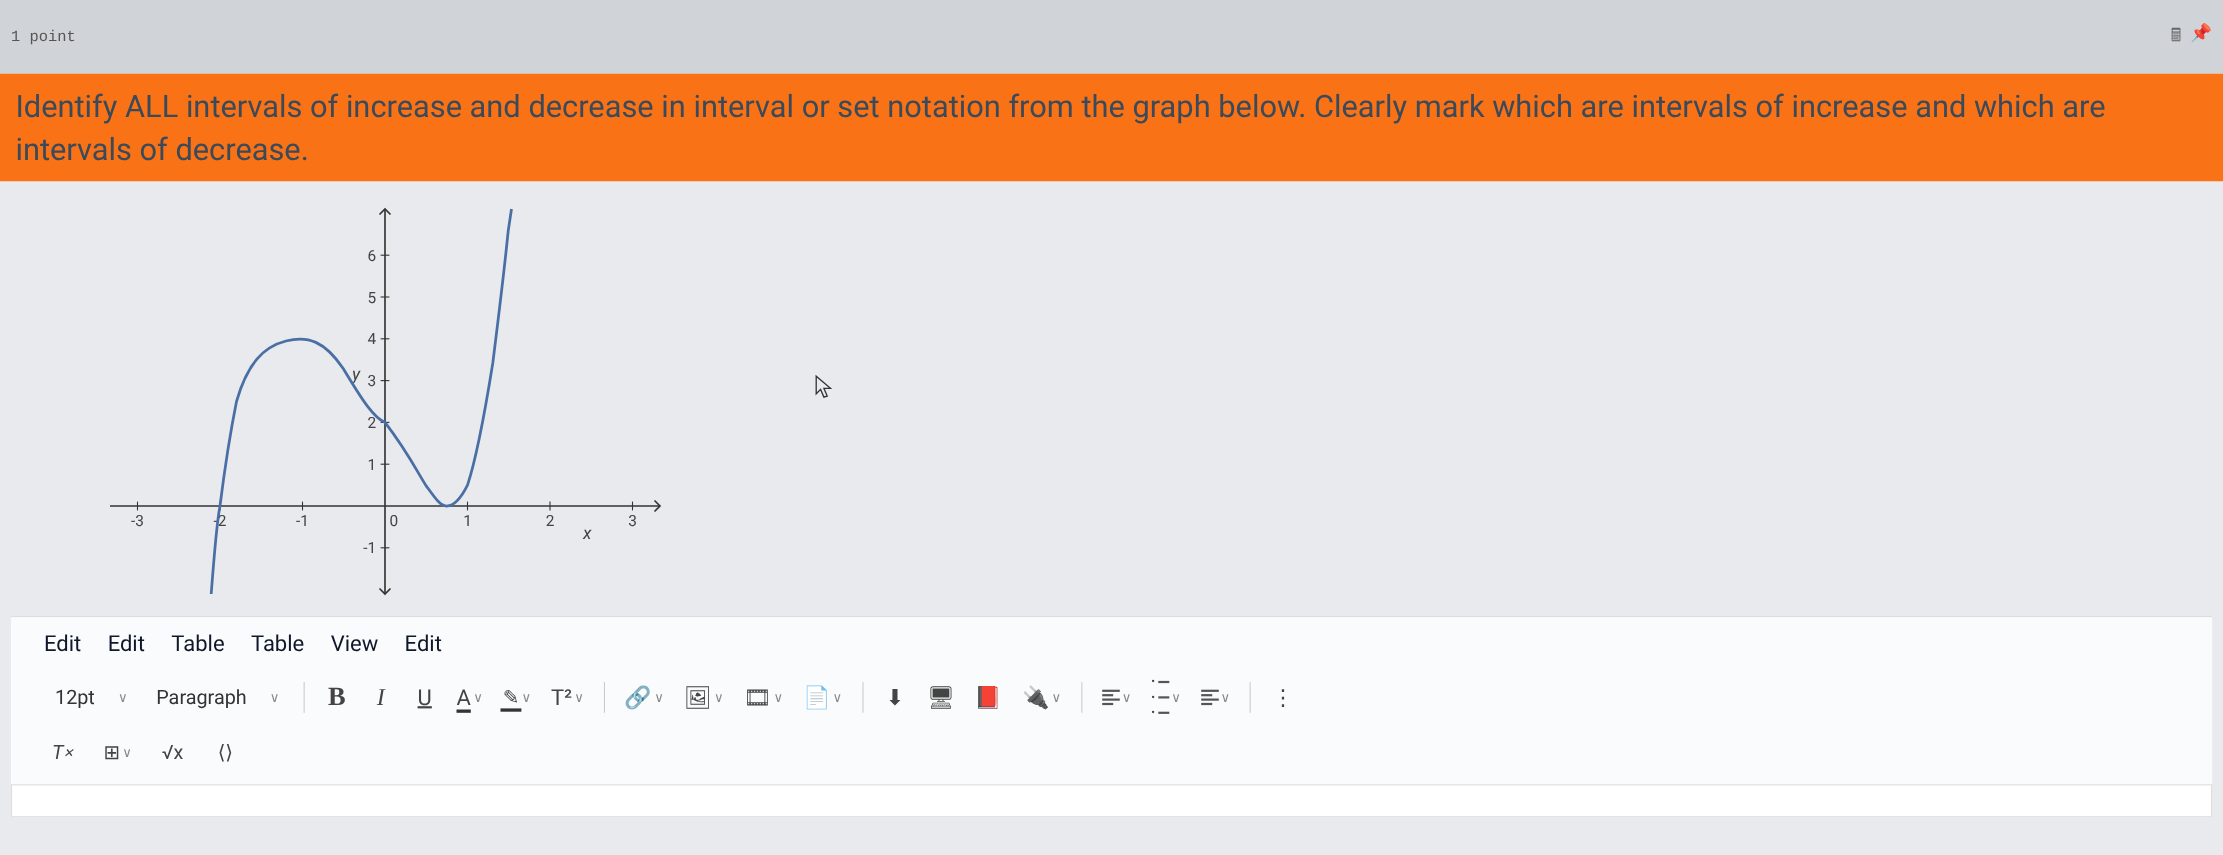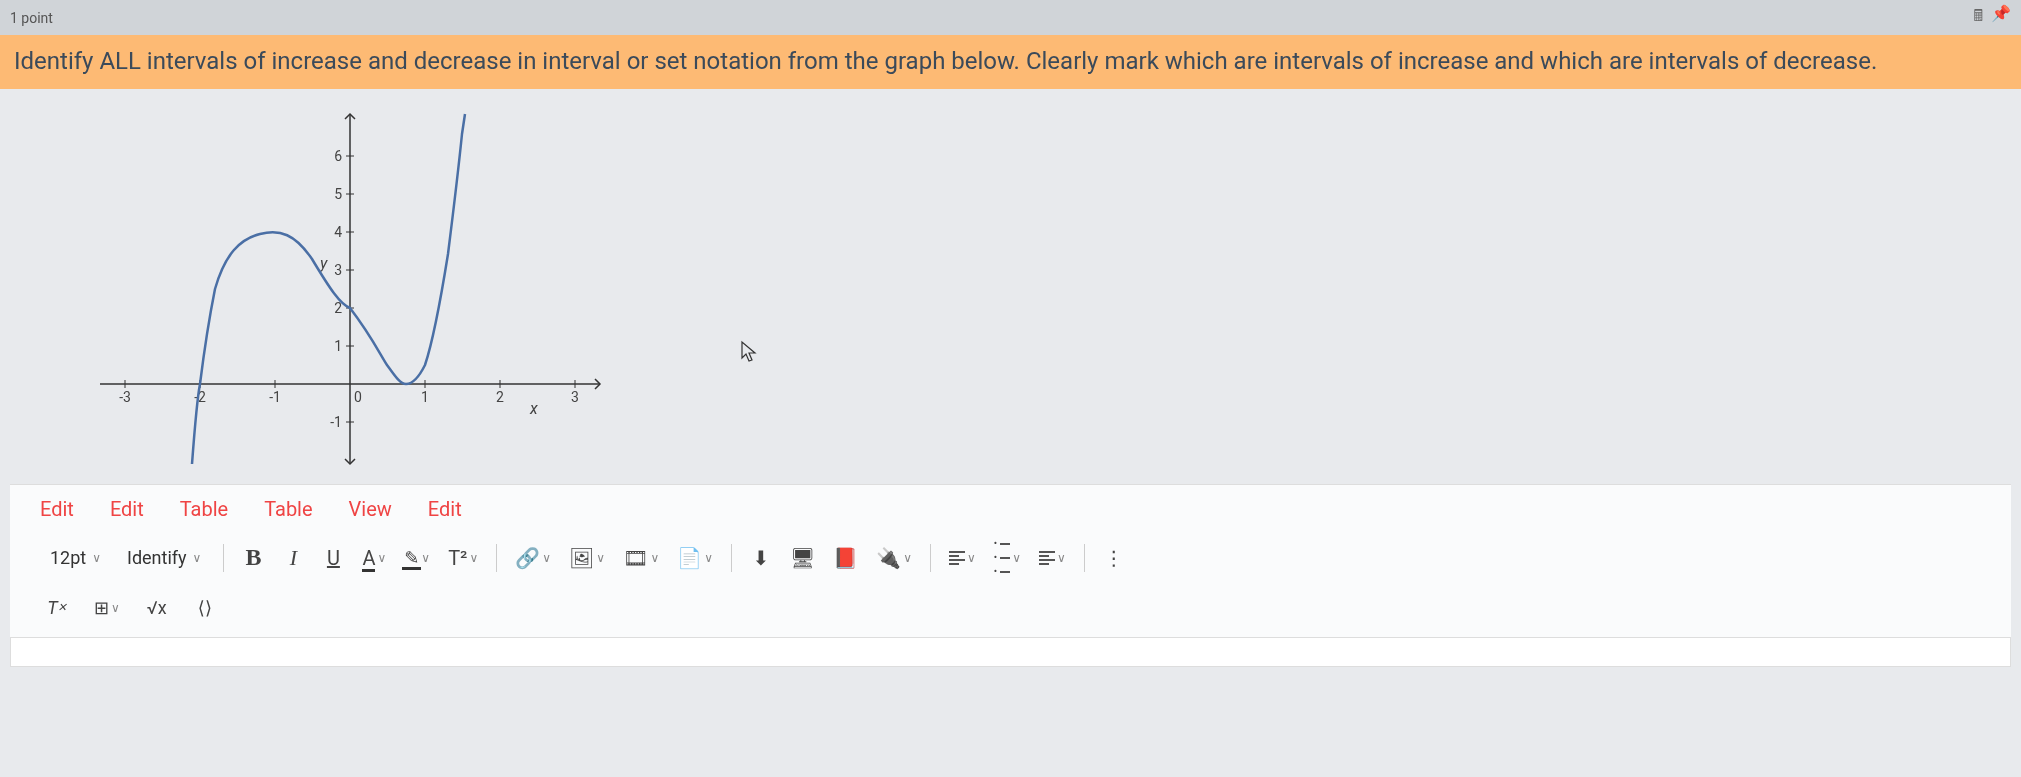--- a/index.html
+++ b/index.html
@@ -5,70 +5,71 @@
     * { margin: 0; padding: 0; box-sizing: border-box; }
     body {
       font-family: -apple-system, BlinkMacSystemFont, "Segoe UI", Roboto, sans-serif;
       background: #e8eaed;
       width: 2021px;
       height: 777px;
       overflow: hidden;
     }
     .top-bar {
       background: #d0d4d8;
-      padding: 4px 10px;
+      padding: 20px 10px;
       font-size: 14px;
       color: #555;
       display: flex;
       justify-content: space-between;
       align-items: center;
+      font-family: Liberation Mono, monospace;
     }
     .top-icons { display: flex; gap: 8px; }
     .top-icons span { font-size: 16px; color: #666; }
     .question-text {
       padding: 10px 14px;
-      font-size: 24px;
+      font-size: 28px;
       color: #3b4a5a;
-      background: #fdba74;
+      background: #f97316;
       line-height: 1.4;
     }
     .graph-container {
       background: #e8eaed;
       padding: 5px 60px 10px;
     }
     .graph {
       width: 560px;
       height: 380px;
       position: relative;
     }
     .graph svg { width: 100%; height: 100%; }
     .editor-section {
       background: #fafbfc;
       border-top: 1px solid #ddd;
       margin: 0 10px;
     }
     .menu-bar {
       display: flex;
-      gap: 36px;
+      gap: 24px;
       padding: 12px 30px;
       font-size: 20px;
-      color: #ef4444;
+      color: #0f172a;
     }
     .menu-bar span { cursor: pointer; }
     .toolbar {
       display: flex;
       align-items: center;
       gap: 6px;
       padding: 8px 30px;
       flex-wrap: wrap;
     }
     .tb-select {
       display: flex;
       align-items: center;
-      gap: 4px;
+      gap: 19px;
       padding: 6px 10px;
       font-size: 18px;
       color: #333;
       cursor: pointer;
     }
     .tb-btn {
       display: flex;
       align-items: center;
       justify-content: center;
       min-width: 34px;
@@ -210,21 +211,21 @@
     <span>View</span>
     <span>Edit</span>
   </div>
 
   <div class="toolbar">
     <div class="tb-select">
       <span>12pt</span>
         <span class="chev">∨</span>
     </div>
     <div class="tb-select">
-      <span>Identify</span>
+      <span>Paragraph</span>
         <span class="chev">∨</span>
     </div>
     <div class="tb-sep"></div>
     <div class="tb-btn bold">B</div>
     <div class="tb-btn italic">I</div>
     <div class="tb-btn underline">U</div>
     <div class="tb-btn">
         <span class="color-a">A</span>
         <span class="chev">∨</span>
       </div>

